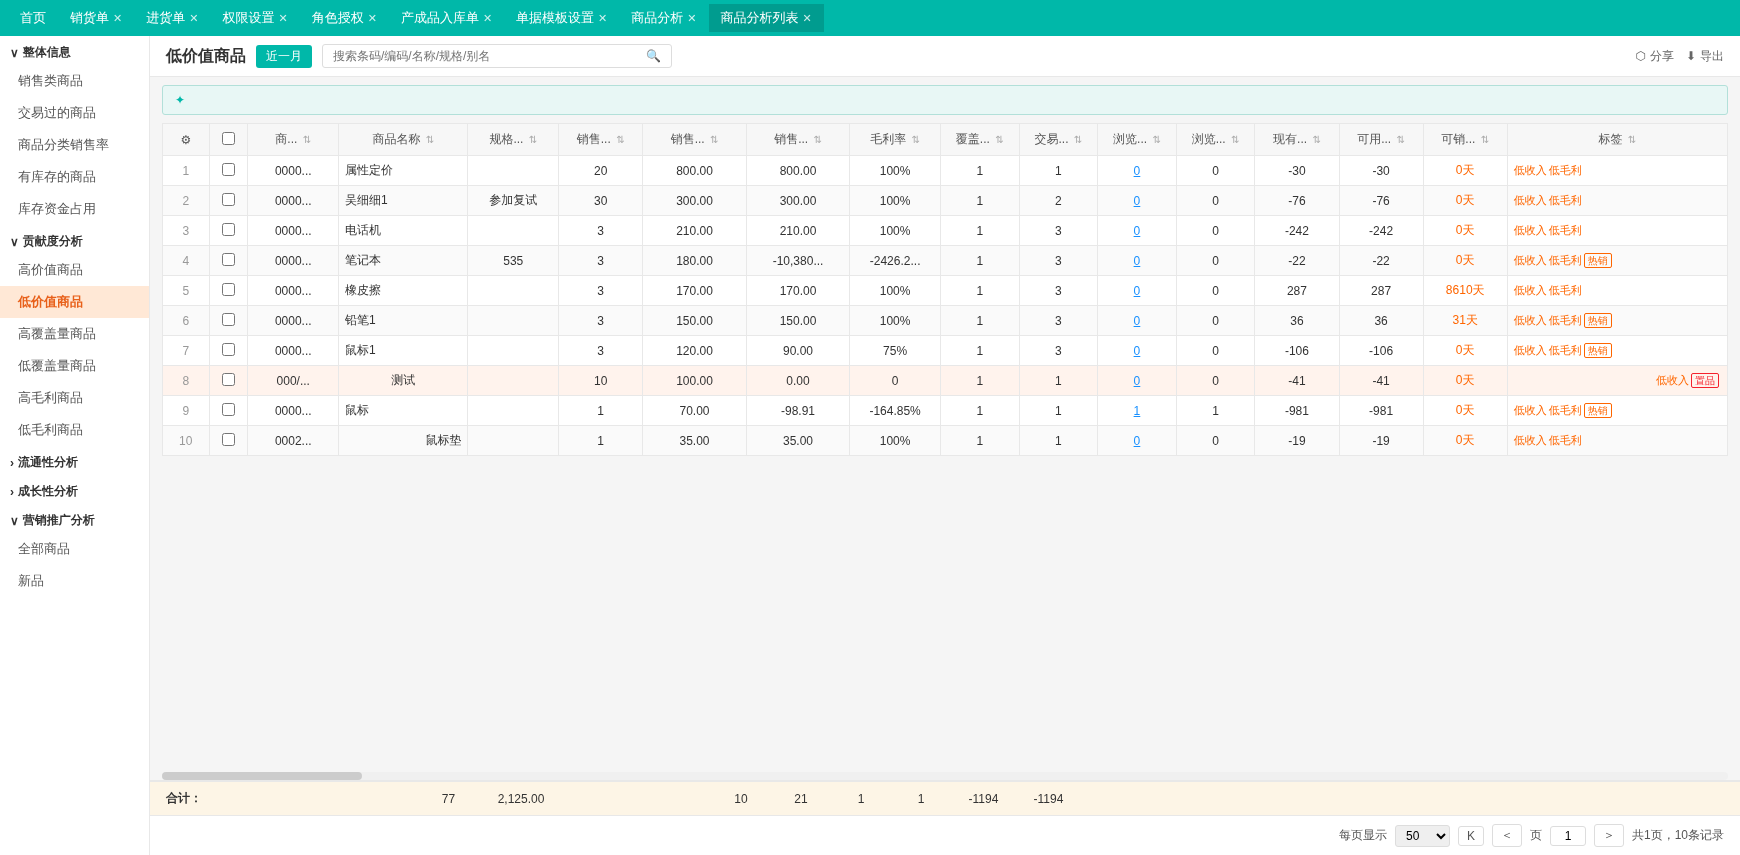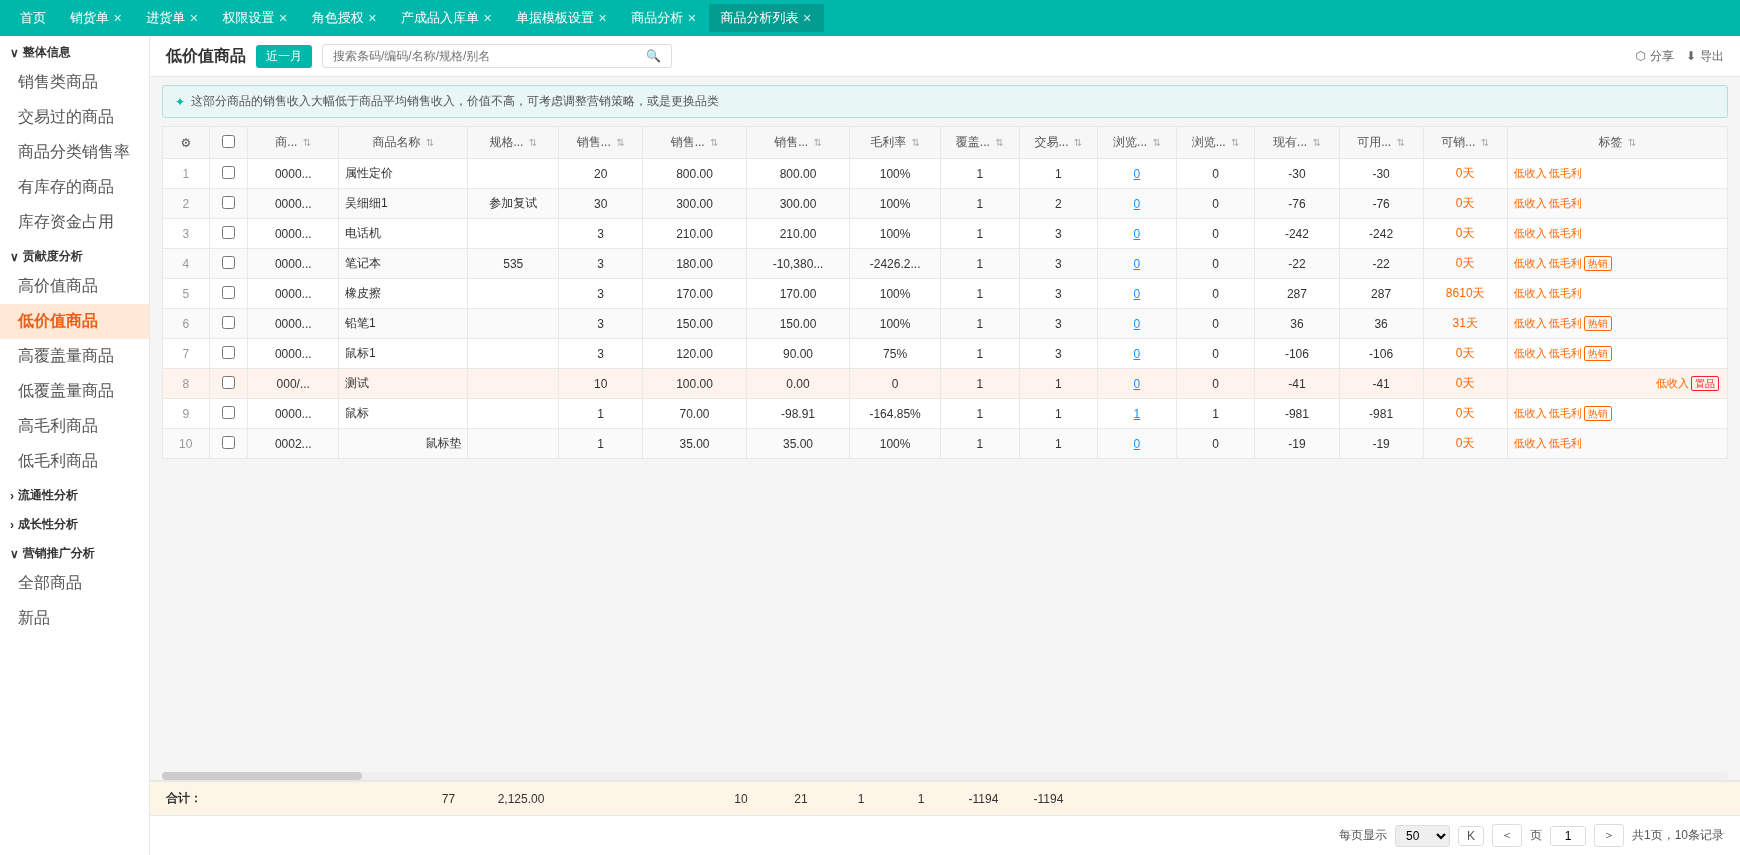--- a/index.html
+++ b/index.html
@@ -51,21 +51,21 @@
       font-weight: bold;
       font-size: 12px;
       display: flex;
       align-items: center;
       gap: 4px;
     }
     .sidebar-item {
       padding: 7px 10px 7px 18px;
       color: #555;
       cursor: pointer;
-      font-size: 16px;
+      font-size: 13px;
     }
     .sidebar-item.active { background: #ffe8d6; color: #e8601a; font-weight: bold; }
 
     
     .content-area {
       flex: 1;
       display: flex;
       flex-direction: column;
       overflow: hidden;
       background: #f5f5f5;
@@ -336,21 +336,20 @@
           </div>
           <div class="action-btn">
             <span>⬇</span>
             <span>导出</span>
           </div>
         </div>
       </div>
 
       <div class="info-banner">
         <span style="color:#00b8a9;">✦</span>
-        <span>这部分商品的销售收入大幅低于商品平均销售收入，价值不高，可考虑调整营销策略，或是更换品类</span>
       </div>
 
       <div class="table-container">
         <table>
           <thead>
             <tr>
               <th style="width:36px;">
                 <span>⚙</span>
               </th>
               <th style="width:30px;">
@@ -504,21 +503,21 @@
     <td>0</td>
     <td>-106</td>
     <td>-106</td>
     <td class="day-orange">0天</td>
     <td style="text-align:left;"><span class="tag-orange">低收入</span><span class="tag-orange">低毛利</span><span class="tag-box-orange">热销</span></td>
   </tr>
               <tr class="highlighted">
     <td style="color:#999;">8</td>
     <td class="checkbox-cell"><input type="checkbox" style=""></td>
     <td>000/...</td>
-    <td style="text-align:left;">测试</td>
+    <td style="text-align:center;">测试</td>
     <td></td>
     <td>10</td>
     <td>100.00</td>
     <td>0.00</td>
     <td>0</td>
     <td>1</td>
     <td>1</td>
     <td><span class="link-style">0</span></td>
     <td>0</td>
     <td>-41</td>

